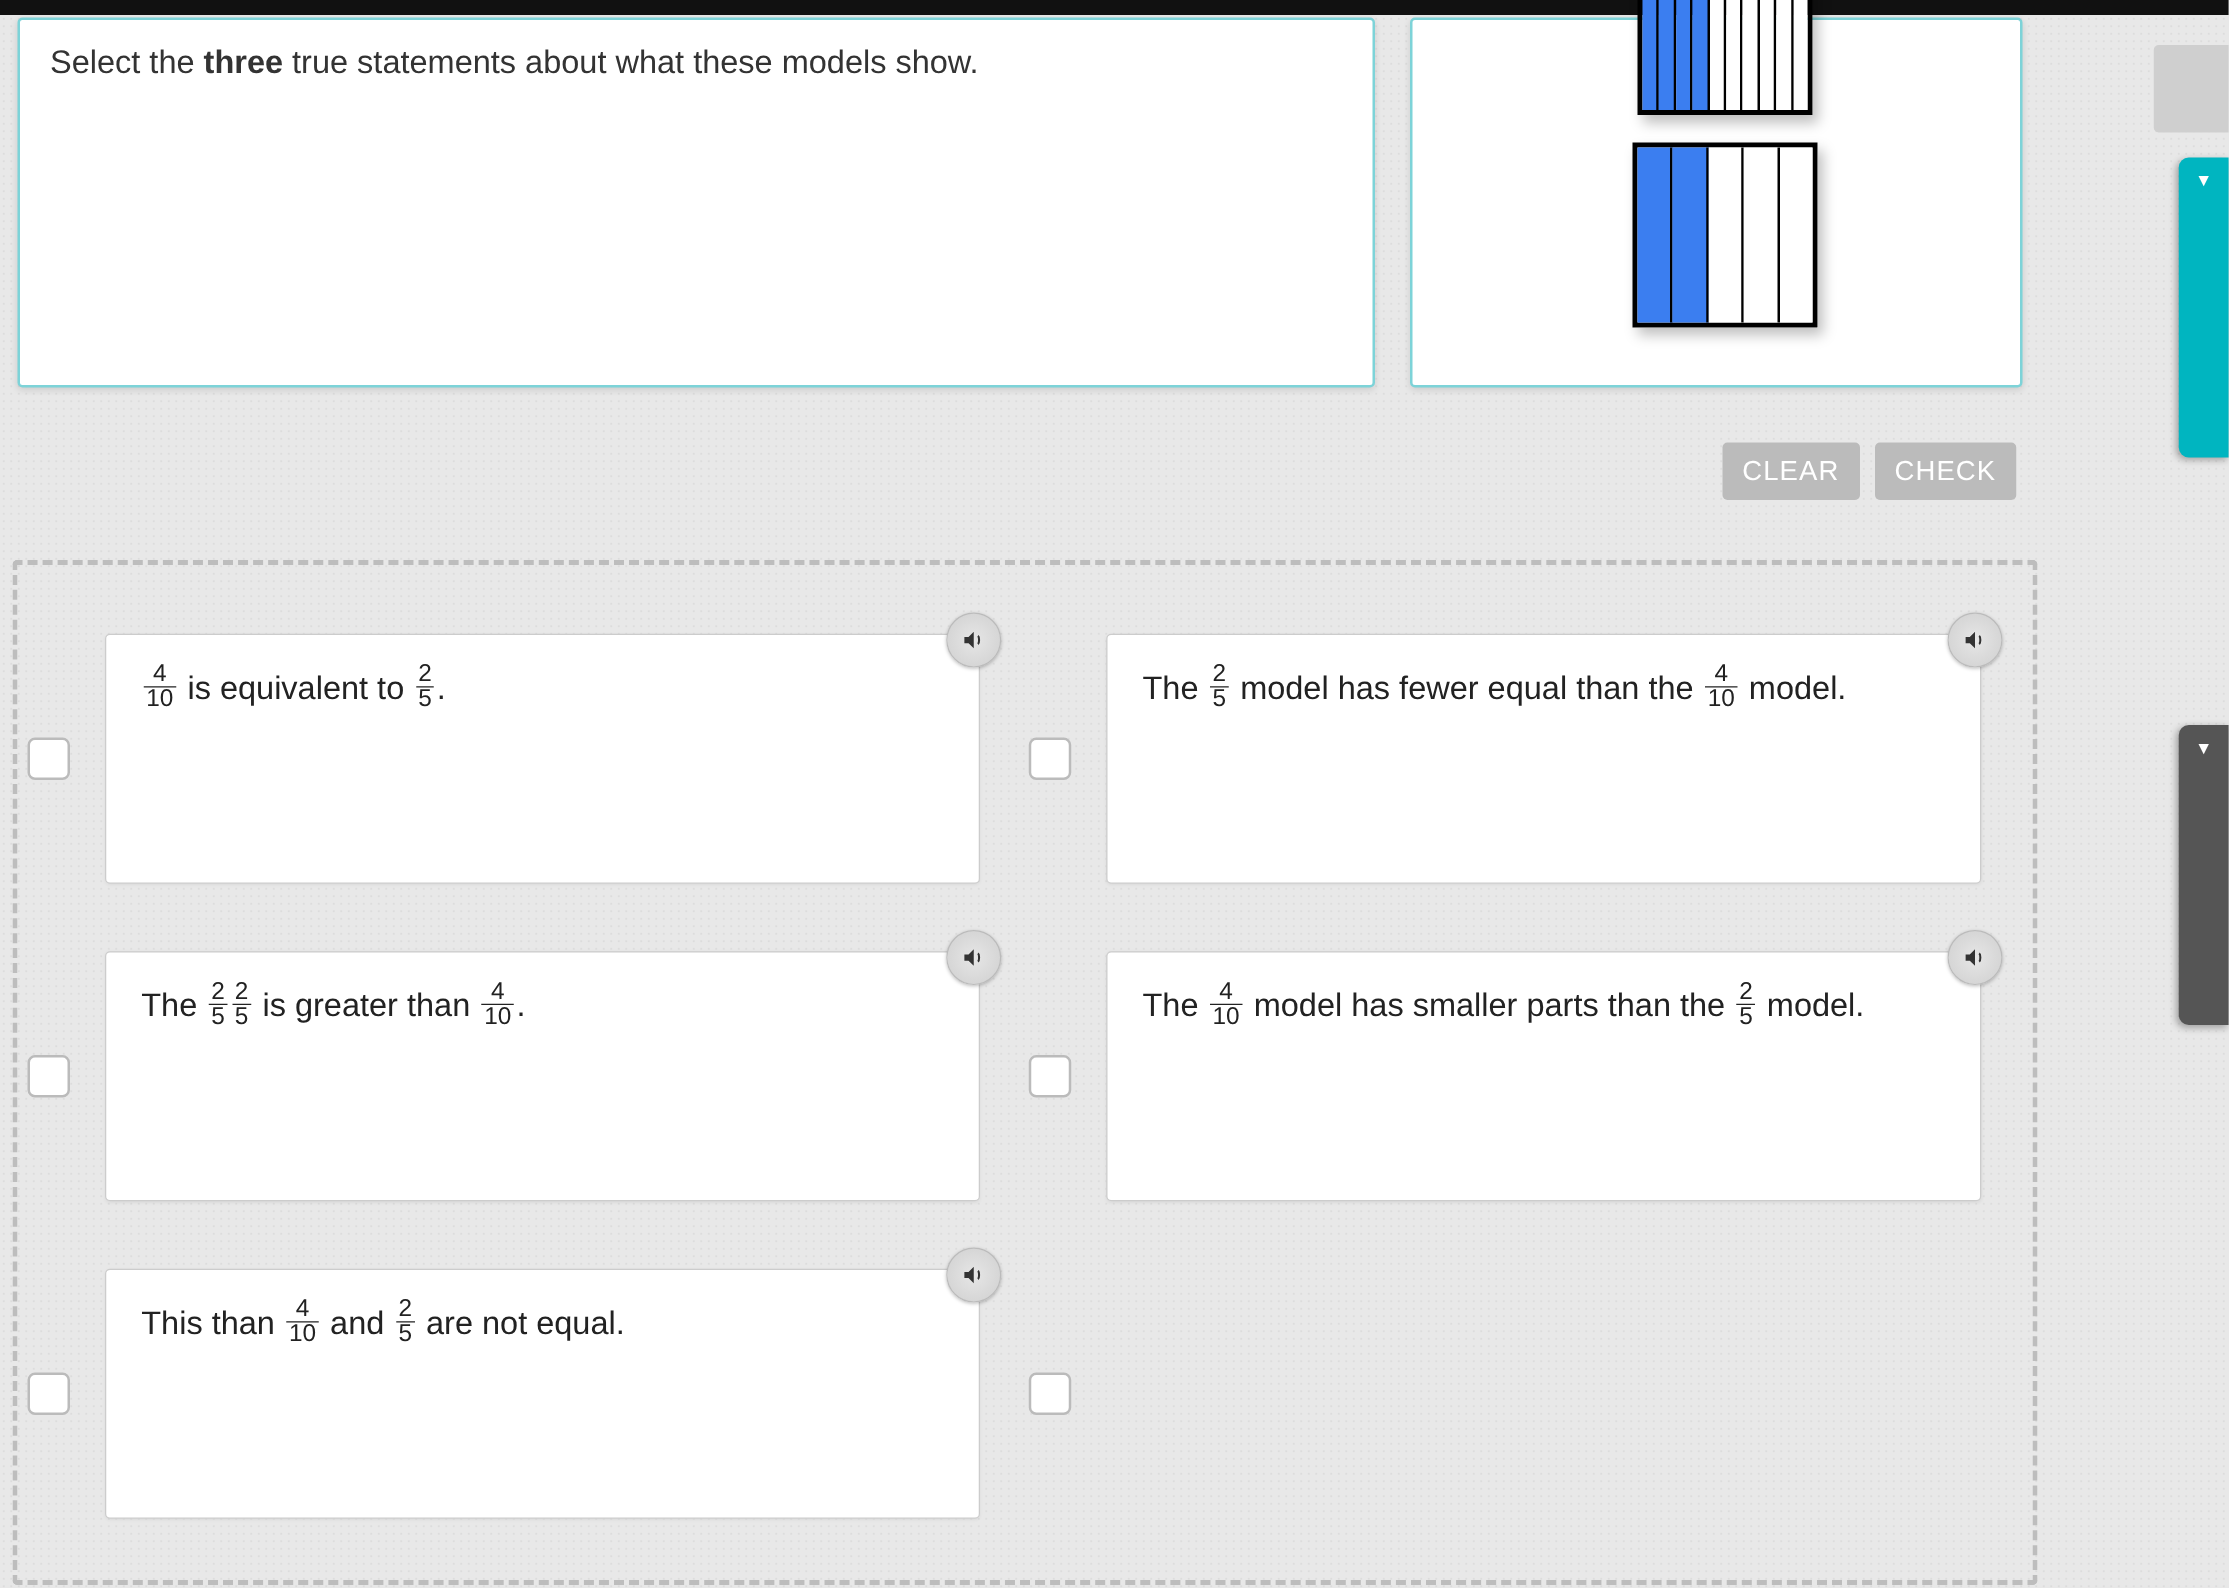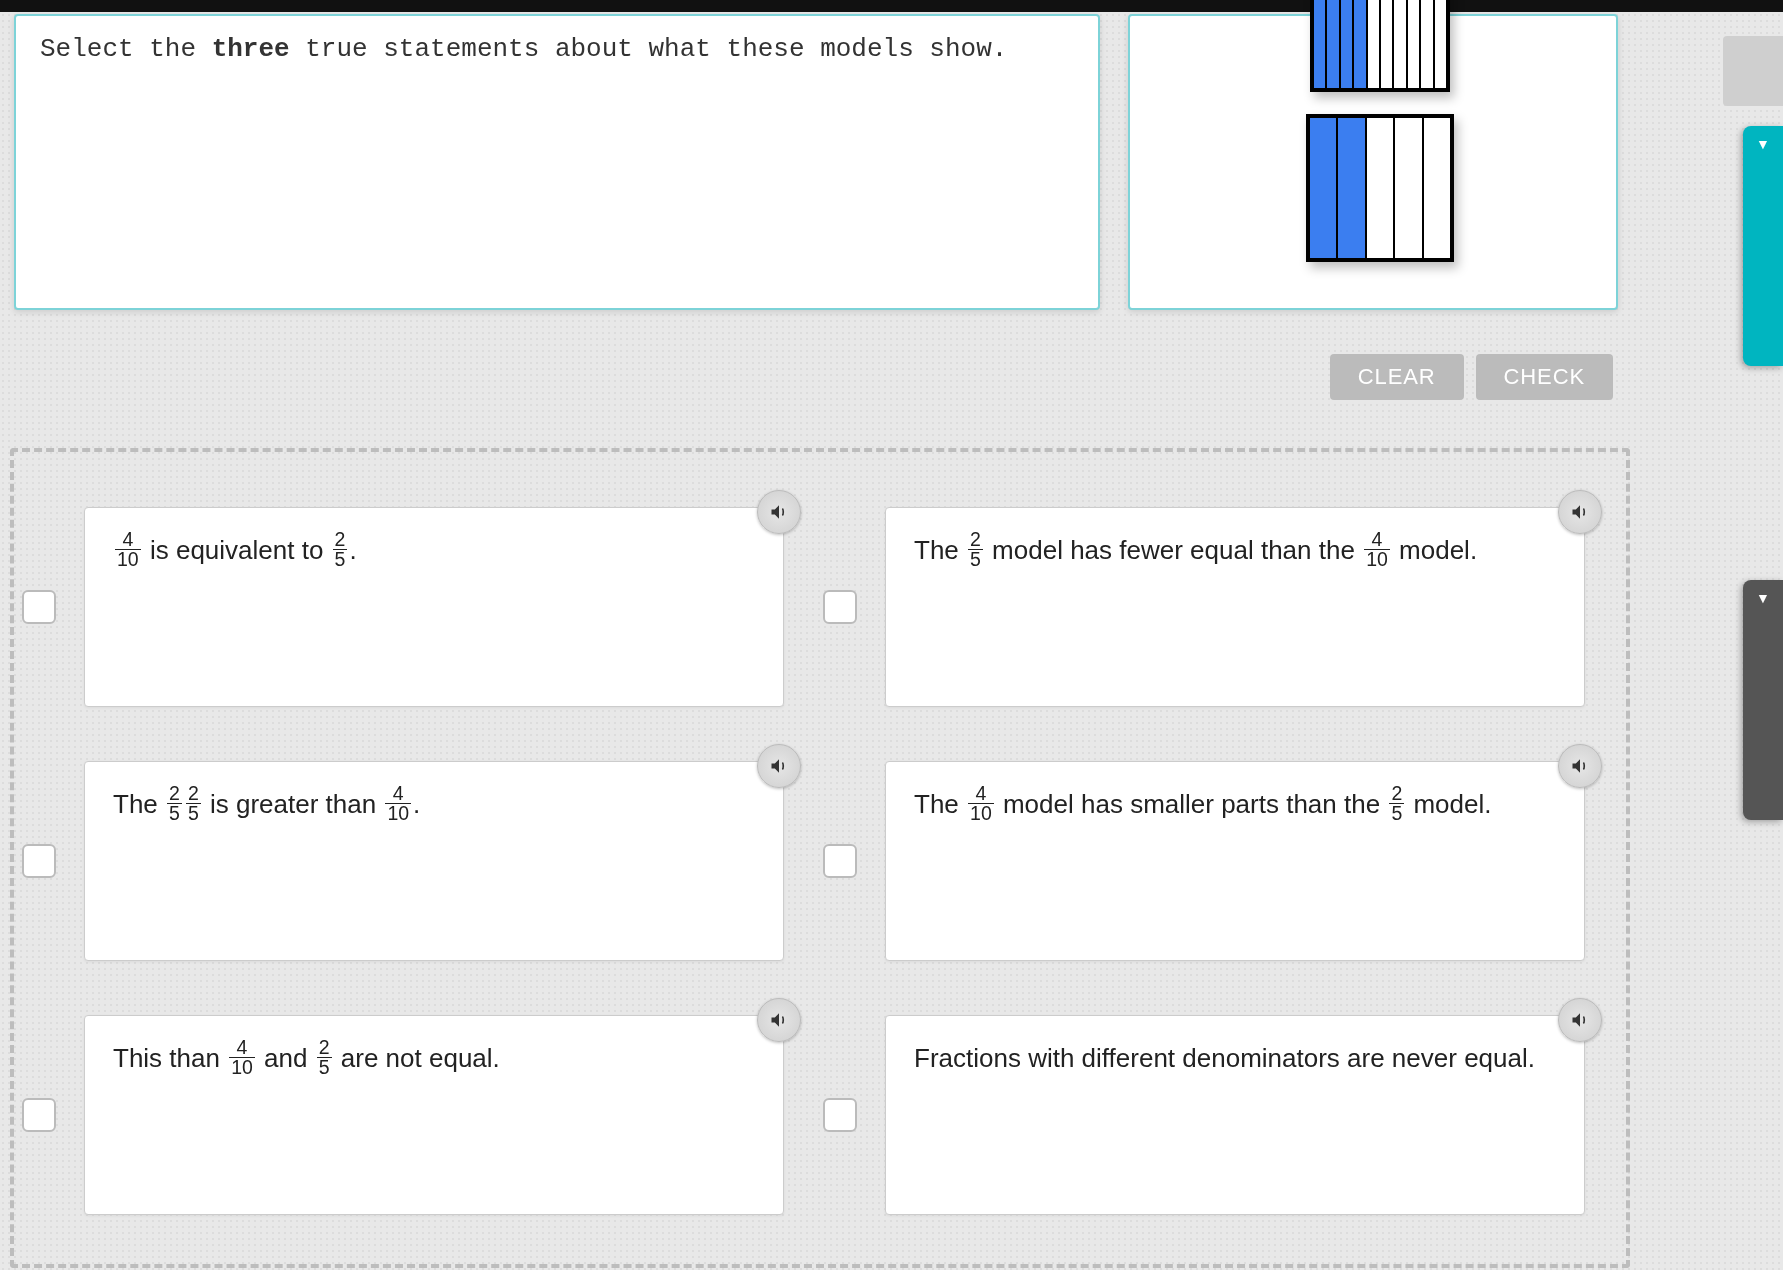--- a/index.html
+++ b/index.html
@@ -31,34 +31,33 @@
     width: 1086px; height: 296px;
     padding: 18px 24px;
   }
   .models-panel {
     left: 1128px; top: 14px;
     width: 490px; height: 296px;
   }
   .prompt-text {
     font-size: 26px;
     color: #333;
-    font-family: Liberation Mono, monospace;
   }
   .prompt-text b { font-weight: 700; }
   .btn-row {
     position: absolute;
     right: 170px; top: 354px;
     display: flex;
     gap: 12px;
   }
   .btn {
     display: inline-flex;
     align-items: center;
     justify-content: center;
-    padding: 10px 28px;
+    padding: 10px 16px;
     font-size: 22px;
     letter-spacing: 0.04em;
     color: #fff;
     background: #bbbbbb;
     border-radius: 4px;
     border: none;
     cursor: pointer;
     font-weight: 500;
   }
   .choice-zone {
@@ -309,27 +308,16 @@
         <div class="card-text">
           <div>
             <span>This than </span><span class="frac"><span class="n">4</span><span class="d">10</span></span><span> and </span><span class="frac"><span class="n">2</span><span class="d">5</span></span><span> are not equal.</span>
           </div>
         </div>
       </div>
     </div>
 
     <div class="choice-cell">
       <div class="checkbox"></div>
-      <div class="card">
-        <div class="audio-btn">
-          <svg width="20" height="20" viewBox="0 0 24 24">
-              <path fill="#333" d="M3 9v6h4l5 5V4L7 9H3z"></path>
-              <path fill="none" stroke="#333" stroke-width="2" d="M16 8c1.5 1 1.5 7 0 8"></path>
-            </svg>
-        </div>
-        <div class="card-text">
-          <span>Fractions with different denominators are never equal.</span>
-        </div>
-      </div>
     </div>
 
   </div>
 </div>
 
 </body></html>

